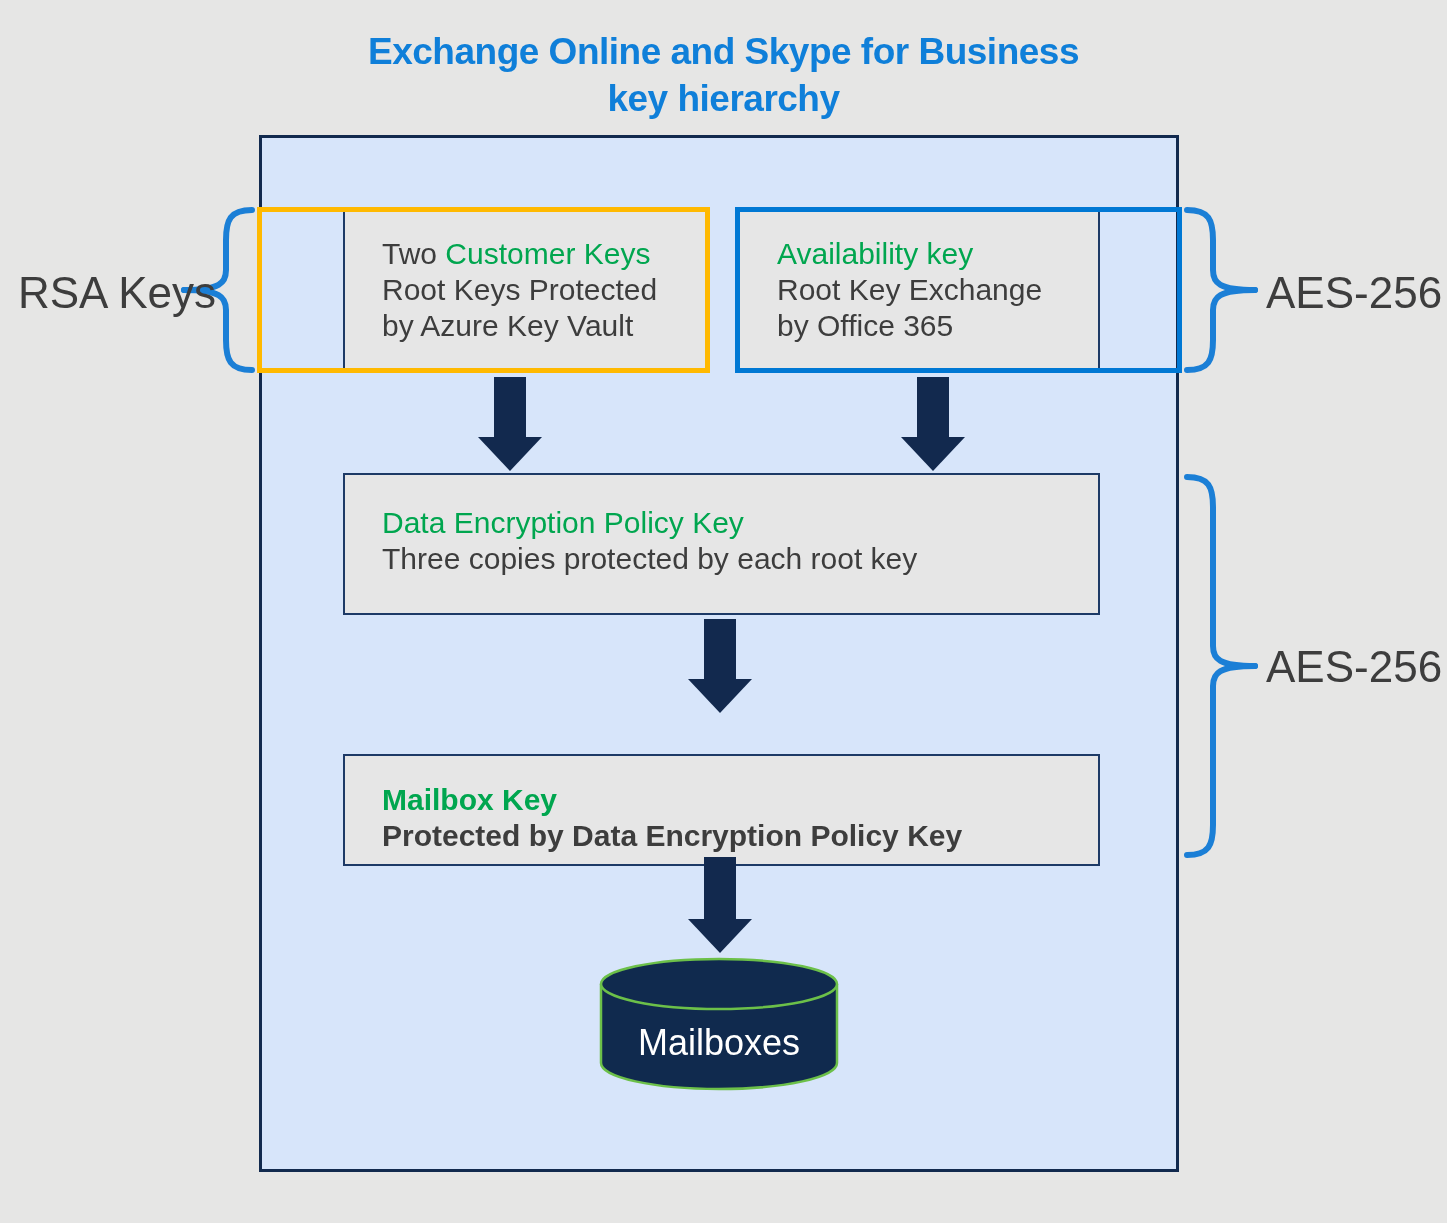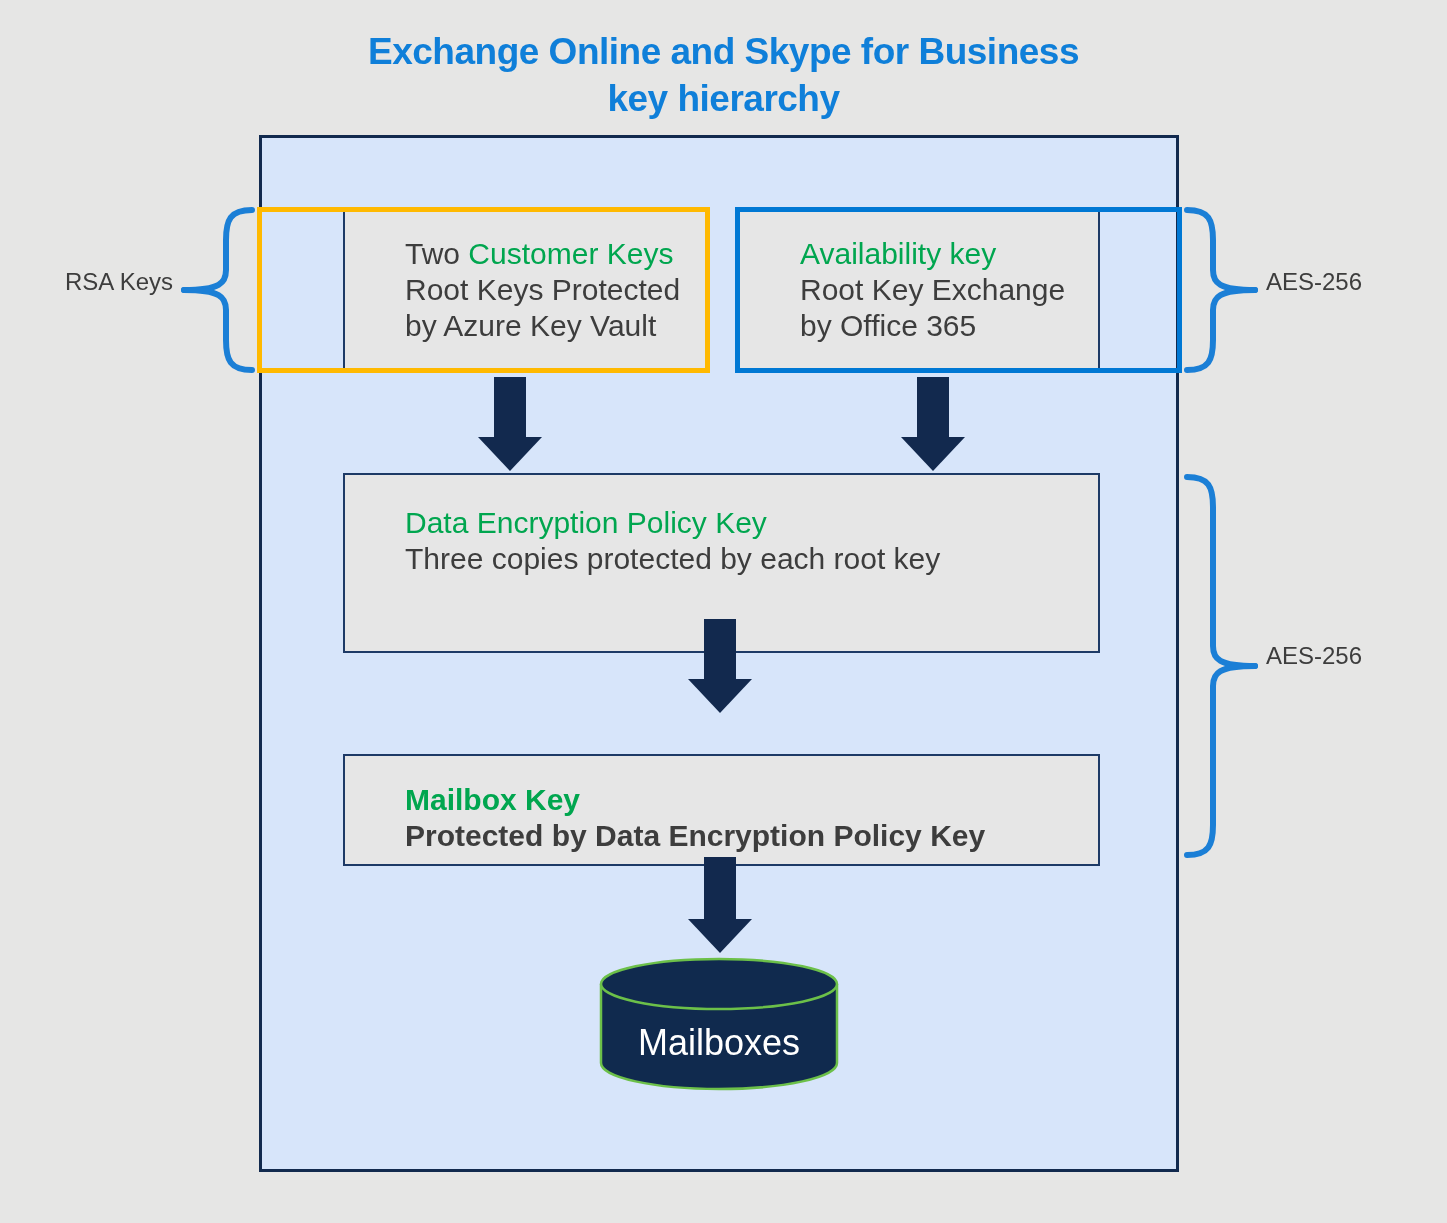--- a/index.html
+++ b/index.html
@@ -19,39 +19,39 @@
   
   .container{
     left:259px;top:135px;width:920px;height:1037px;
     background:#d7e5fa;border:3px solid #122a4e;box-sizing:border-box;
   }
   
   .gbox{
     background:#e6e6e6;border:2px solid #1d3a66;box-sizing:border-box;
     font-size:30px;line-height:36px;color:#3d3d3d;
   }
-  .gbox .pad{padding:24px 10px 0 48px;margin-left:12px;}
+  .gbox .pad{padding:24px 10px 0 37px;}
   .green{color:#00a64f;}
   .dark{color:#3d3d3d;}
   
   .orange-rect{
     left:257px;top:207px;width:453px;height:166px;
     border:5px solid #ffb900;box-sizing:border-box;background:transparent;
   }
   .blue-rect{
     left:735px;top:207px;width:447px;height:166px;
     border:5px solid #0078d4;box-sizing:border-box;background:transparent;
   }
   
   .arrow{display:flex;flex-direction:column;align-items:center;width:64px;}
   .arrow .stem{width:32px;flex:1;background:#12294e;}
   .arrow .head{width:0;height:0;border-left:32px solid transparent;
     border-right:32px solid transparent;border-top:34px solid #12294e;}
   
-  .side-label{font-size:24px;color:#3d3d3d;white-space:nowrap;}
+  .side-label{font-size:44px;color:#3d3d3d;white-space:nowrap;}
   
   .cyl-label{
     left:598px;top:1022px;width:242px;text-align:center;
     color:#ffffff;font-size:36px;
   }
   svg{display:block;}
 </style>
 </head>
 <body>
 
@@ -84,21 +84,21 @@
 
 <div class="abs arrow" style="left:478px;top:377px;height:94px;">
   <div class="stem"></div>
   <div class="head"></div>
 </div>
 <div class="abs arrow" style="left:901px;top:377px;height:94px;">
   <div class="stem"></div>
   <div class="head"></div>
 </div>
 
-<div class="abs gbox" style="left:343px;top:473px;width:757px;height:180px;">
+<div class="abs gbox" style="left:343px;top:473px;width:757px;height:142px;">
   <div class="pad" style="padding-top:30px;">
     <div class="green">Data Encryption Policy Key</div>
     <div class="dark">Three copies protected by each root key</div>
   </div>
 </div>
 
 <div class="abs arrow" style="left:688px;top:619px;height:94px;">
   <div class="stem"></div>
   <div class="head"></div>
 </div>

